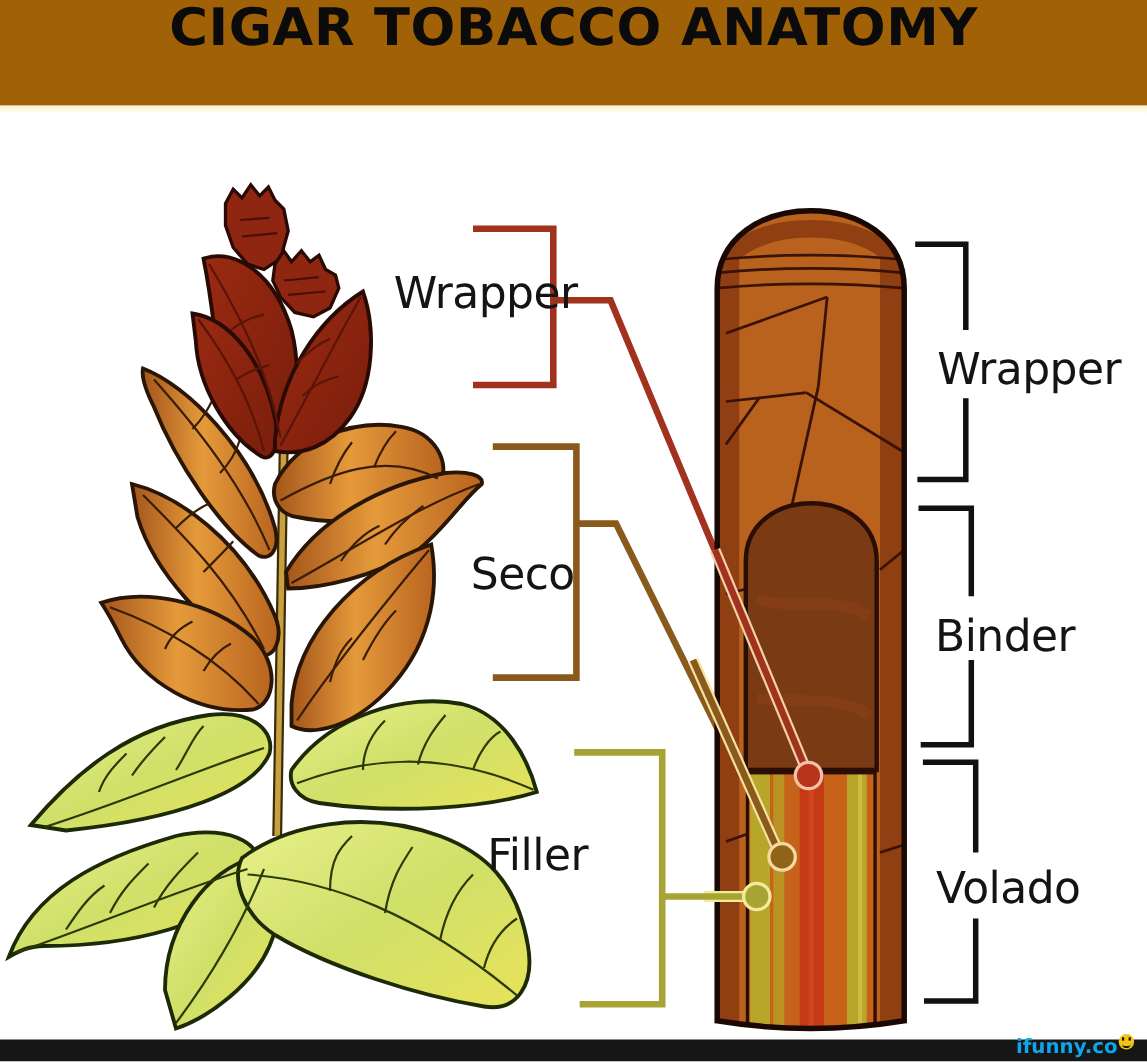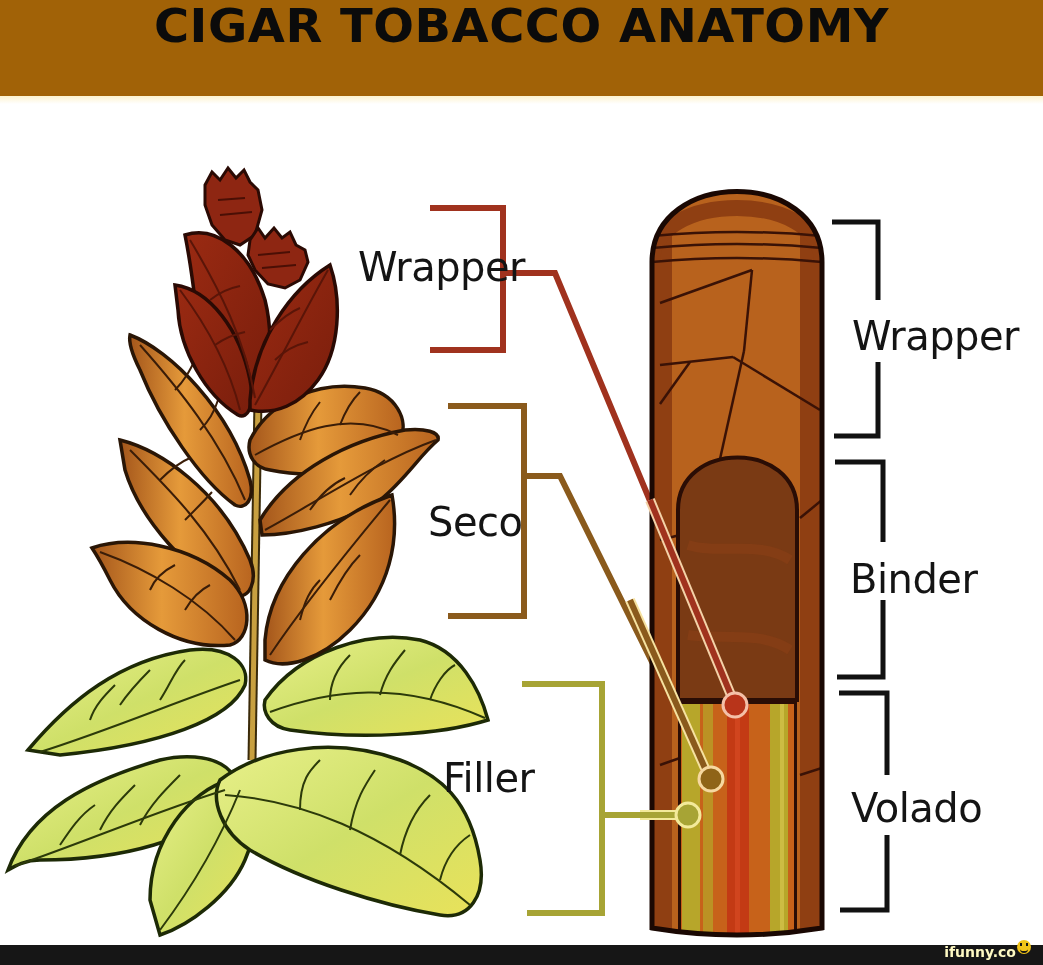--- a/index.html
+++ b/index.html
@@ -35,23 +35,23 @@
     letter-spacing: -0.5px;
   }
   .footer {
     position: absolute; left: 0; top: 945px; width: 1043px; height: 20px;
     background: #161616;
   }
   .watermark {
     position: absolute; right: 12px; top: -6px;
     font-family: "DejaVu Sans", sans-serif;
     font-weight: bold;
-    font-size: 14px;
+    font-size: 18px;
     line-height: 26px;
-    color: #fef9c3;
+    color: #0ea5e9;
     letter-spacing: 0px;
   }
   .smiley {
     display: inline-block; width: 14px; height: 14px; border-radius: 50%;
     background: #f2c418; vertical-align: 3px; margin-left: 1px; position: relative;
   }
   .smiley::before {
     content: ""; position: absolute; left: 3px; top: 3px; width: 2px; height: 3px;
     background: #161616; box-shadow: 6px 0 0 #161616;
   }

